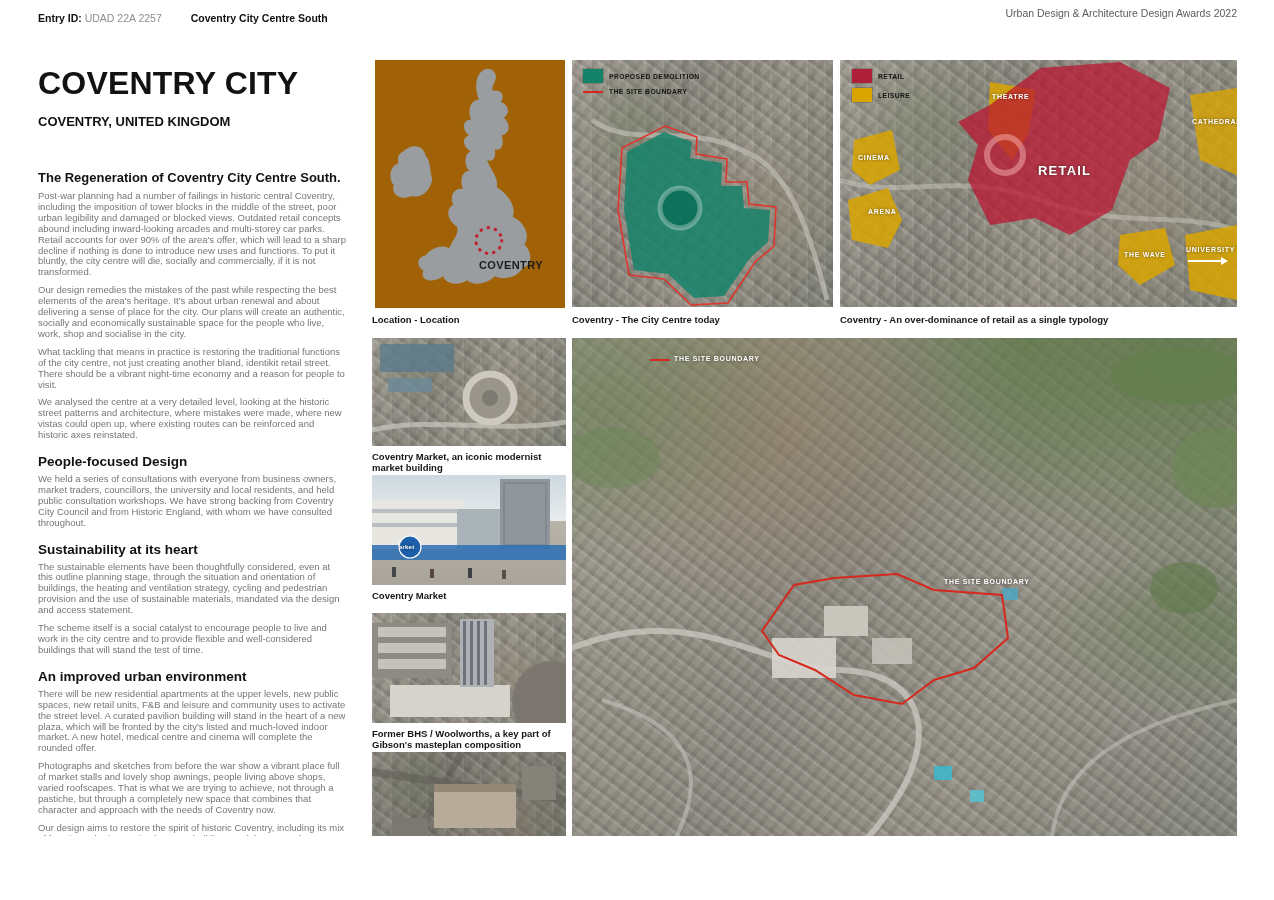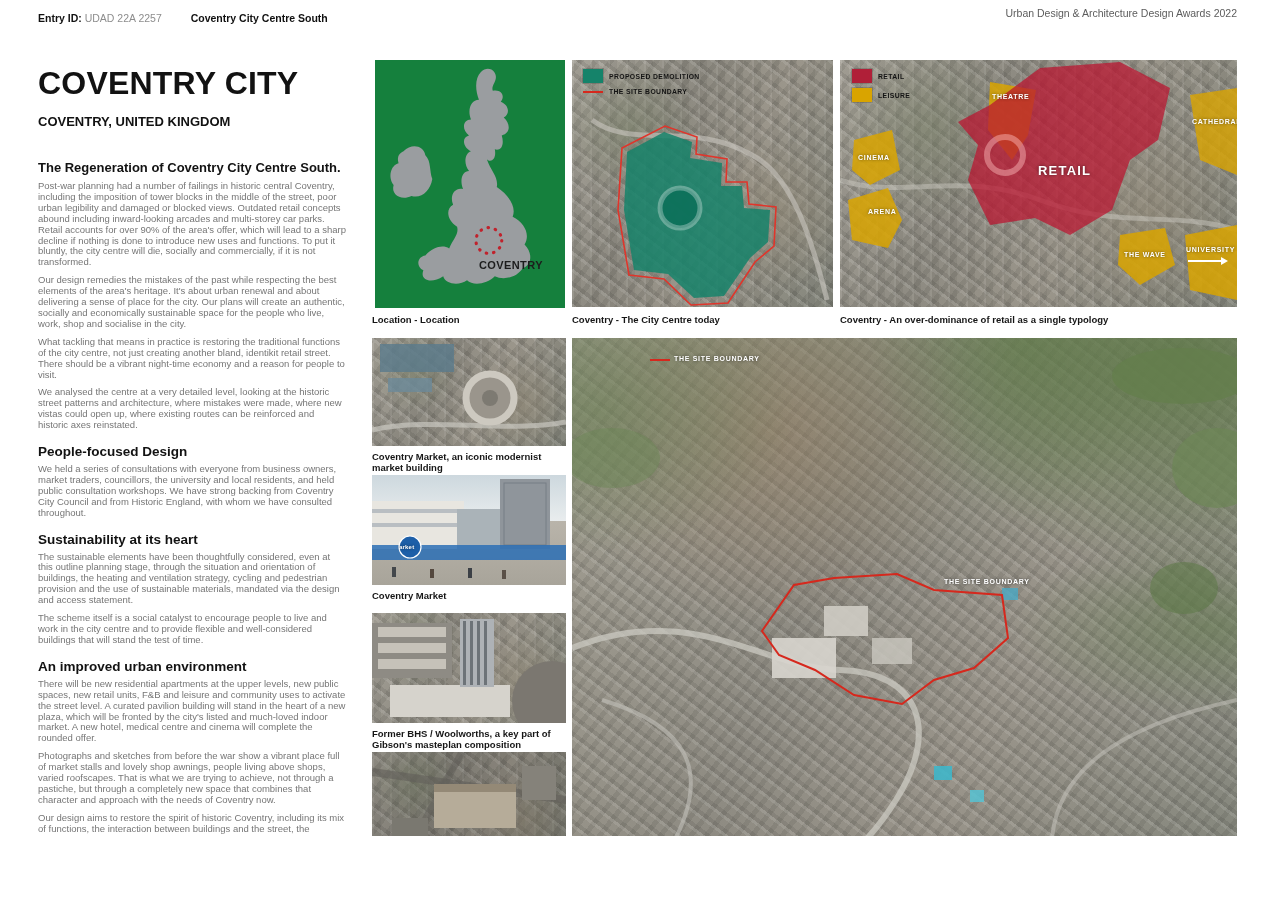--- a/index.html
+++ b/index.html
@@ -6,21 +6,21 @@
   .page{position:relative;width:1274px;height:836px;background:#fff;overflow:hidden;
         font-family:"Liberation Sans",sans-serif;color:#111;}
   
   .hdr-left{position:absolute;left:38px;top:12px;font-size:10.5px;}
   .hdr-left b{font-weight:700;color:#111;}
   .hdr-id{color:#8d8d8d;font-weight:400;margin-right:26px;}
   .hdr-right{position:absolute;right:37px;top:7px;font-size:10.5px;color:#5c5c5c;padding-left:24px;}
   
   .left-col{position:absolute;left:38px;top:52px;width:308px;}
   .title{font-size:32px;line-height:31px;font-weight:700;letter-spacing:.2px;color:#121212;margin:16px 0 15px;}
-  .subtitle{font-size:13px;font-weight:700;margin:0 0 31px;color:#121212;}
+  .subtitle{font-size:13px;font-weight:700;margin:0 0 41px;color:#121212;}
   .h-intro{font-size:13px;font-weight:700;margin:0 0 6px;color:#121212;}
   .h-sec{font-size:13.5px;font-weight:700;margin:13px 0 5px;color:#121212;}
   .bodyp{font-size:9.5px;line-height:10.9px;color:#767676;margin:0 0 7px;}
   
   .fig{position:absolute;overflow:hidden;}
   .cap{position:absolute;font-size:9.5px;font-weight:700;color:#161616;line-height:11px;}
   .aerial{background-color:#98948b;
     background-image:
       radial-gradient(circle at 22% 28%,rgba(116,126,98,.45) 0,rgba(116,126,98,0) 26%),
       radial-gradient(circle at 78% 62%,rgba(146,136,116,.45) 0,rgba(146,136,116,0) 30%),
@@ -86,21 +86,21 @@
     <h2 class="h-sec">Sustainability at its heart</h2>
     <p class="bodyp">The sustainable elements have been thoughtfully considered, even at this outline planning stage, through the situation and orientation of buildings, the heating and ventilation strategy, cycling and pedestrian provision and the use of sustainable materials, mandated via the design and access statement.</p>
     <p class="bodyp">The scheme itself is a social catalyst to encourage people to live and work in the city centre and to provide flexible and well-considered buildings that will stand the test of time.</p>
 
     <h2 class="h-sec">An improved urban environment</h2>
     <p class="bodyp">There will be new residential apartments at the upper levels, new public spaces, new retail units, F&amp;B and leisure and community uses to activate the street level. A curated pavilion building will stand in the heart of a new plaza, which will be fronted by the city's listed and much-loved indoor market. A new hotel, medical centre and cinema will complete the rounded offer.</p>
     <p class="bodyp">Photographs and sketches from before the war show a vibrant place full of market stalls and lovely shop awnings, people living above shops, varied roofscapes. That is what we are trying to achieve, not through a pastiche, but through a completely new space that combines that character and approach with the needs of Coventry now.</p>
     <p class="bodyp">Our design aims to restore the spirit of historic Coventry, including its mix of functions, the interaction between buildings and the street, the verticality, the varied rooflines and the fact that people lived right in the heart of the city.</p>
   </div>
 
-  <div class="fig" style="left:375px;top:60px;width:190px;height:248px;background:#15803d;">
+  <div class="fig" style="left:375px;top:60px;width:190px;height:248px;background:#a16207;">
     <svg width="190" height="248" viewBox="0 0 190 250">
       <path fill="#9a9da0" d="M28,92 C36,84 48,86 50,96 C56,102 54,112 57,120 C55,132 46,140 36,137 C26,142 15,136 18,126 C12,118 15,106 23,104 C21,97 24,94 28,92 Z"></path>
       <path fill="#9a9da0" d="M106,12 C112,6 120,9 121,16 C122,22 116,26 118,31 C126,29 131,36 126,42 C134,45 136,54 129,58 C136,64 136,74 127,76 C130,86 126,92 120,90 C122,100 116,104 112,100 C116,112 124,118 122,128 C134,136 142,148 138,158 C150,164 156,176 150,186 C158,194 158,206 148,210 C142,220 128,222 120,218 C112,226 98,228 92,222 C84,228 70,226 68,218 C56,226 44,222 48,212 C40,208 42,198 50,197 C58,188 68,186 74,190 C78,180 84,176 82,168 C72,162 70,150 78,146 C74,136 80,128 88,130 C84,120 88,112 94,112 C88,104 90,94 96,92 C88,88 86,78 94,76 C86,70 88,60 96,60 C92,50 96,40 104,40 C100,30 100,18 106,12 Z"></path>
       <circle cx="114" cy="182" r="13" fill="none" stroke="#c0222c" stroke-width="3.2" stroke-dasharray="0.5 7" stroke-linecap="round"></circle>
     </svg>
     <span class="covlabel" style="left:104px;top:199px;">COVENTRY</span>
   </div>
   <div class="cap" style="left:372px;top:314px;">Location - Location</div>
 
   <div class="fig aerial" style="left:572px;top:60px;width:261px;height:247px;">

